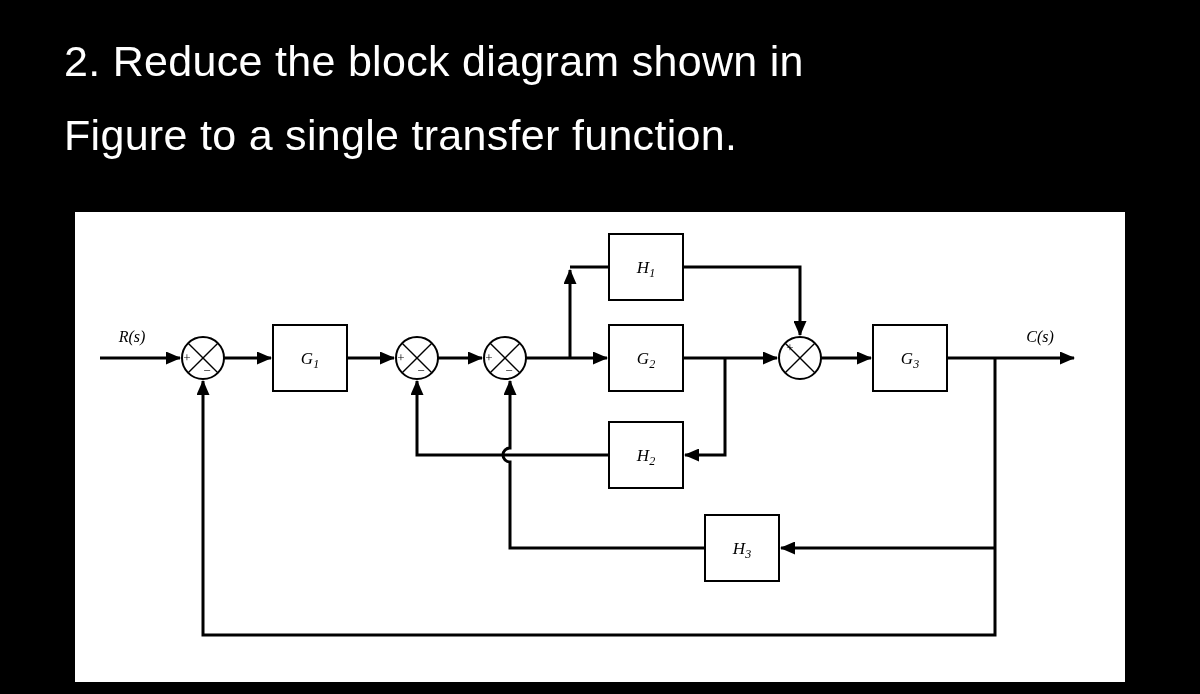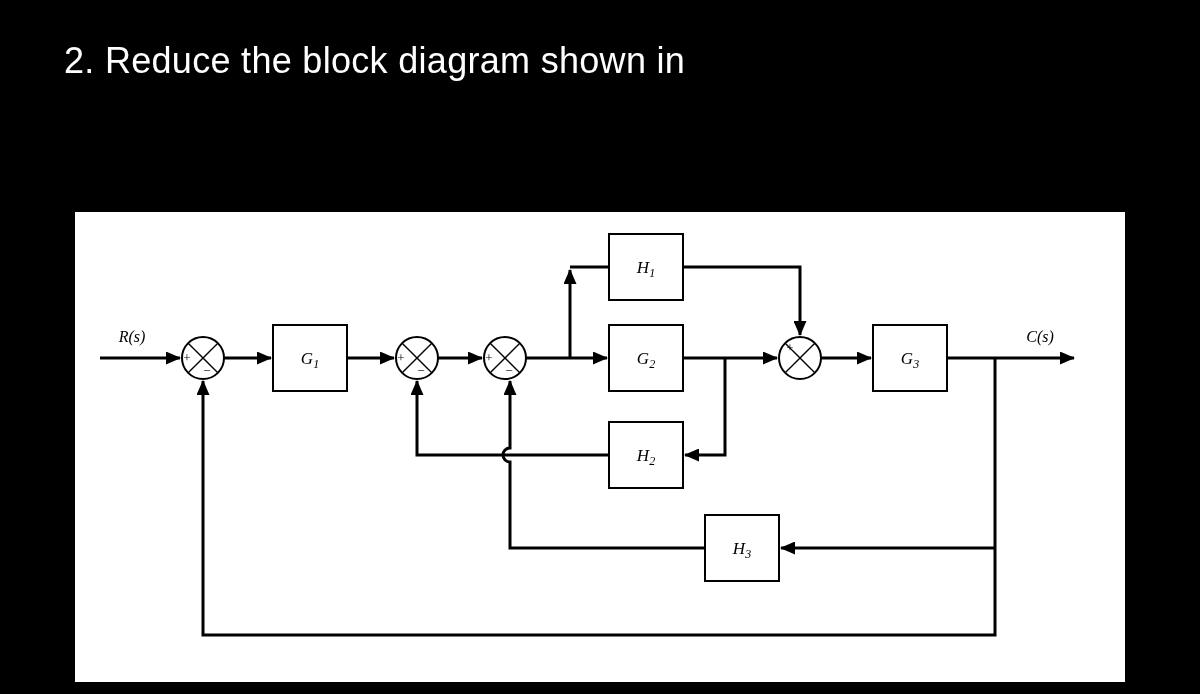--- a/index.html
+++ b/index.html
@@ -7,21 +7,21 @@
     width: 1200px; height: 694px;
     background: #000;
     position: relative;
     overflow: hidden;
     font-family: "Liberation Sans", sans-serif;
   }
   .title {
     position: absolute;
     left: 64px; top: 24px;
     color: #ffffff;
-    font-size: 36px;
+    font-size: 43px;
     line-height: 74px;
     font-weight: 400;
     letter-spacing: 0.3px;
     font-family: "Liberation Sans", sans-serif;
   }
   .panel {
     position: absolute;
     left: 75px; top: 212px;
     width: 1050px; height: 470px;
     background: #ffffff;
@@ -63,20 +63,21 @@
     font-family: "Liberation Serif", "DejaVu Serif", serif;
     font-size: 13px;
     fill: #000;
   }
 </style>
 </head>
 <body>
 
 <div class="title">
   <div>2. Reduce the block diagram shown in</div>
+  <div>Figure to a single transfer function.</div>
 </div>
 
 <div class="panel">
   <svg width="1050" height="470" viewBox="0 0 1050 470">
     <defs>
       <marker id="arr" markerUnits="userSpaceOnUse" markerWidth="15" markerHeight="13" refX="14" refY="6.5" orient="auto">
         <path d="M0,0 L15,6.5 L0,13 Z" fill="#000"></path>
       </marker>
     </defs>
 

